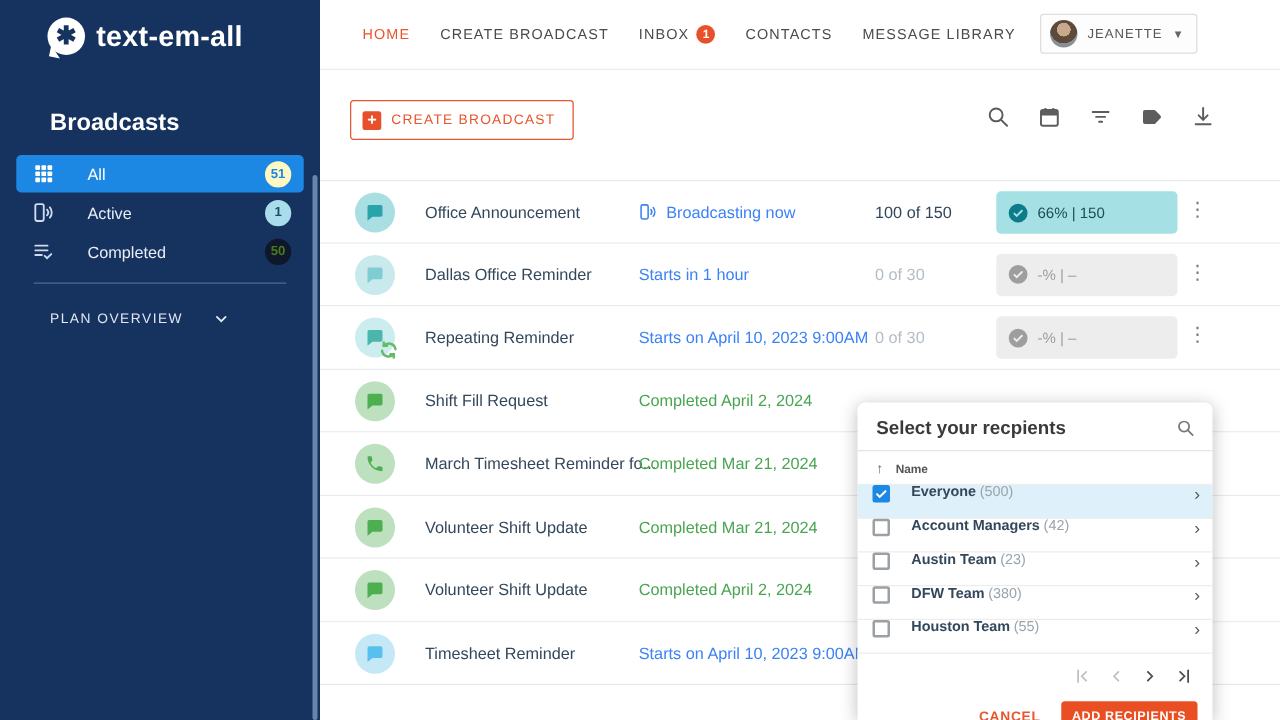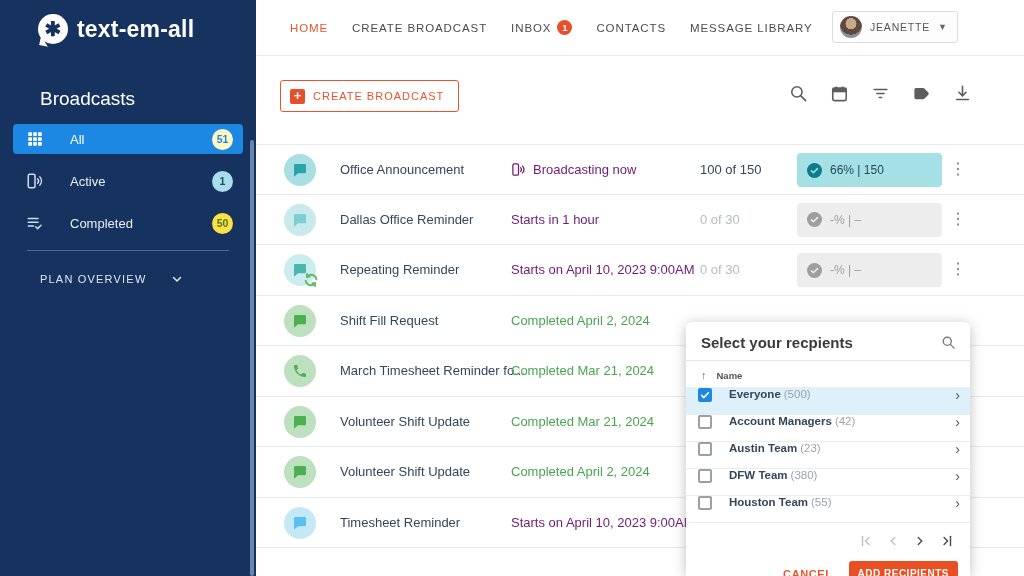--- a/index.html
+++ b/index.html
@@ -9,32 +9,32 @@
 
   
   .sidebar { position:absolute; left:0; top:0; width:256px; height:576px; background:#16325e; color:#fff; }
   .logo { display:flex; align-items:center; gap:9px; padding:14px 0 0 38px; }
   .logo-bubble { width:30px; height:30px; background:#fff; border-radius:50%; position:relative;
     display:flex; align-items:center; justify-content:center; }
   .logo-bubble::after { content:""; position:absolute; left:2px; bottom:-2px; width:0; height:0;
     border-left:9px solid #fff; border-top:9px solid transparent; transform:rotate(12deg); }
   .logo-glyph { color:#16325e; font-size:20px; font-weight:bold; line-height:1; margin-top:-1px; }
   .logo-text { font-size:23px; font-weight:bold; letter-spacing:.2px; }
-  .side-title { font-size:19px; font-weight:normal; padding:44px 0 14px 40px; }
+  .side-title { font-size:19px; font-weight:bold; padding:44px 0 14px 40px; }
   .side-nav { padding:0 13px; }
   .side-item { display:flex; align-items:center; height:30px; padding:0 10px 0 13px; border-radius:4px;
-    color:#e8eef7; font-size:13px; cursor:pointer; margin-bottom:12px; }
+    color:#e8eef7; font-size:13px; cursor:pointer; margin-bottom:1px; }
   .side-item .s-ico { width:18px; height:18px; margin-right:26px; color:#cfdcef; }
   .side-item.active { background:#1d87e4; color:#fff; }
   .side-item.active .s-ico { color:#fff; }
   .side-badge { margin-left:auto; min-width:21px; height:21px; border-radius:50%;
     display:flex; align-items:center; justify-content:center; font-size:10.5px; font-weight:bold; }
   .badge-white { background:#fef9c3; color:#1d87e4; }
   .badge-blue  { background:#a9ddec; color:#1c4c66; }
-  .badge-green { background:#fde047; color:#4a7a1f; }
+  .badge-green { background:#0f172a; color:#4a7a1f; }
   .side-divider { border-top:1px solid #51688d; margin:10px 27px 0 27px; }
   .plan-overview { display:flex; align-items:center; gap:25px; padding:22px 0 0 40px;
     font-size:11px; letter-spacing:1.2px; color:#dfe7f2; cursor:pointer; }
   .side-scroll { position:absolute; right:2px; top:140px; width:4px; height:436px;
     background:rgba(173,203,235,.55); border-radius:2px; }
 
   
   .topnav { position:absolute; left:256px; top:0; width:828px; height:56px; background:#fff;
     border-bottom:1px solid #ececec; display:flex; align-items:center; padding-left:34px; }
   .nav-item { font-size:11.5px; letter-spacing:.9px; color:#4b4b4b; margin-right:24px;
@@ -72,21 +72,21 @@
     display:flex; align-items:center; justify-content:center; }
   .ricon svg { width:16px; height:16px; }
   .ric-teal       { background:#a9dfe3; color:#2ba3ab; }
   .ric-teal-light { background:#c8eaec; color:#7fccd2; }
   .ric-teal-rep   { background:#cbedef; color:#4db6ac; }
   .ric-green      { background:#bde0bf; color:#4caf50; }
   .ric-blue       { background:#c5e8f7; color:#58c0ee; }
   .rep-arrows { position:absolute; right:-3px; bottom:-2px; color:#66bb6a; }
   .rname { position:absolute; left:84px; top:17px; font-size:13px; color:#33475b; }
   .rstatus { position:absolute; left:255px; top:17px; font-size:13px; display:flex; align-items:center; gap:7px; }
-  .st-teal { color:#701a75; } .st-green { color:#4aa551; }
+  .st-teal { color:#3b82f6; } .st-green { color:#4aa551; }
   .rtotal { position:absolute; left:444px; top:17px; font-size:13px; color:#33475b; }
   .rtotal.dim { color:#b3bcc4; }
   .rpill { position:absolute; left:541px; top:8px; width:145px; height:34px; border-radius:4px;
     display:flex; align-items:center; gap:8px; padding-left:10px; font-size:12px; cursor:pointer; }
   .pill-teal { background:#a5e0e5; color:#1d4c57; }
   .pill-gray { background:#ededed; color:#9e9e9e; }
   .pill-check { width:15px; height:15px; border-radius:50%; display:flex; align-items:center; justify-content:center; }
   .pc-teal { background:#0c7c8a; color:#a5e0e5; }
   .pc-gray { background:#9e9e9e; color:#ededed; }
   .kebab { position:absolute; left:694px; top:13px; width:16px; text-align:center; color:#7a7a7a;

